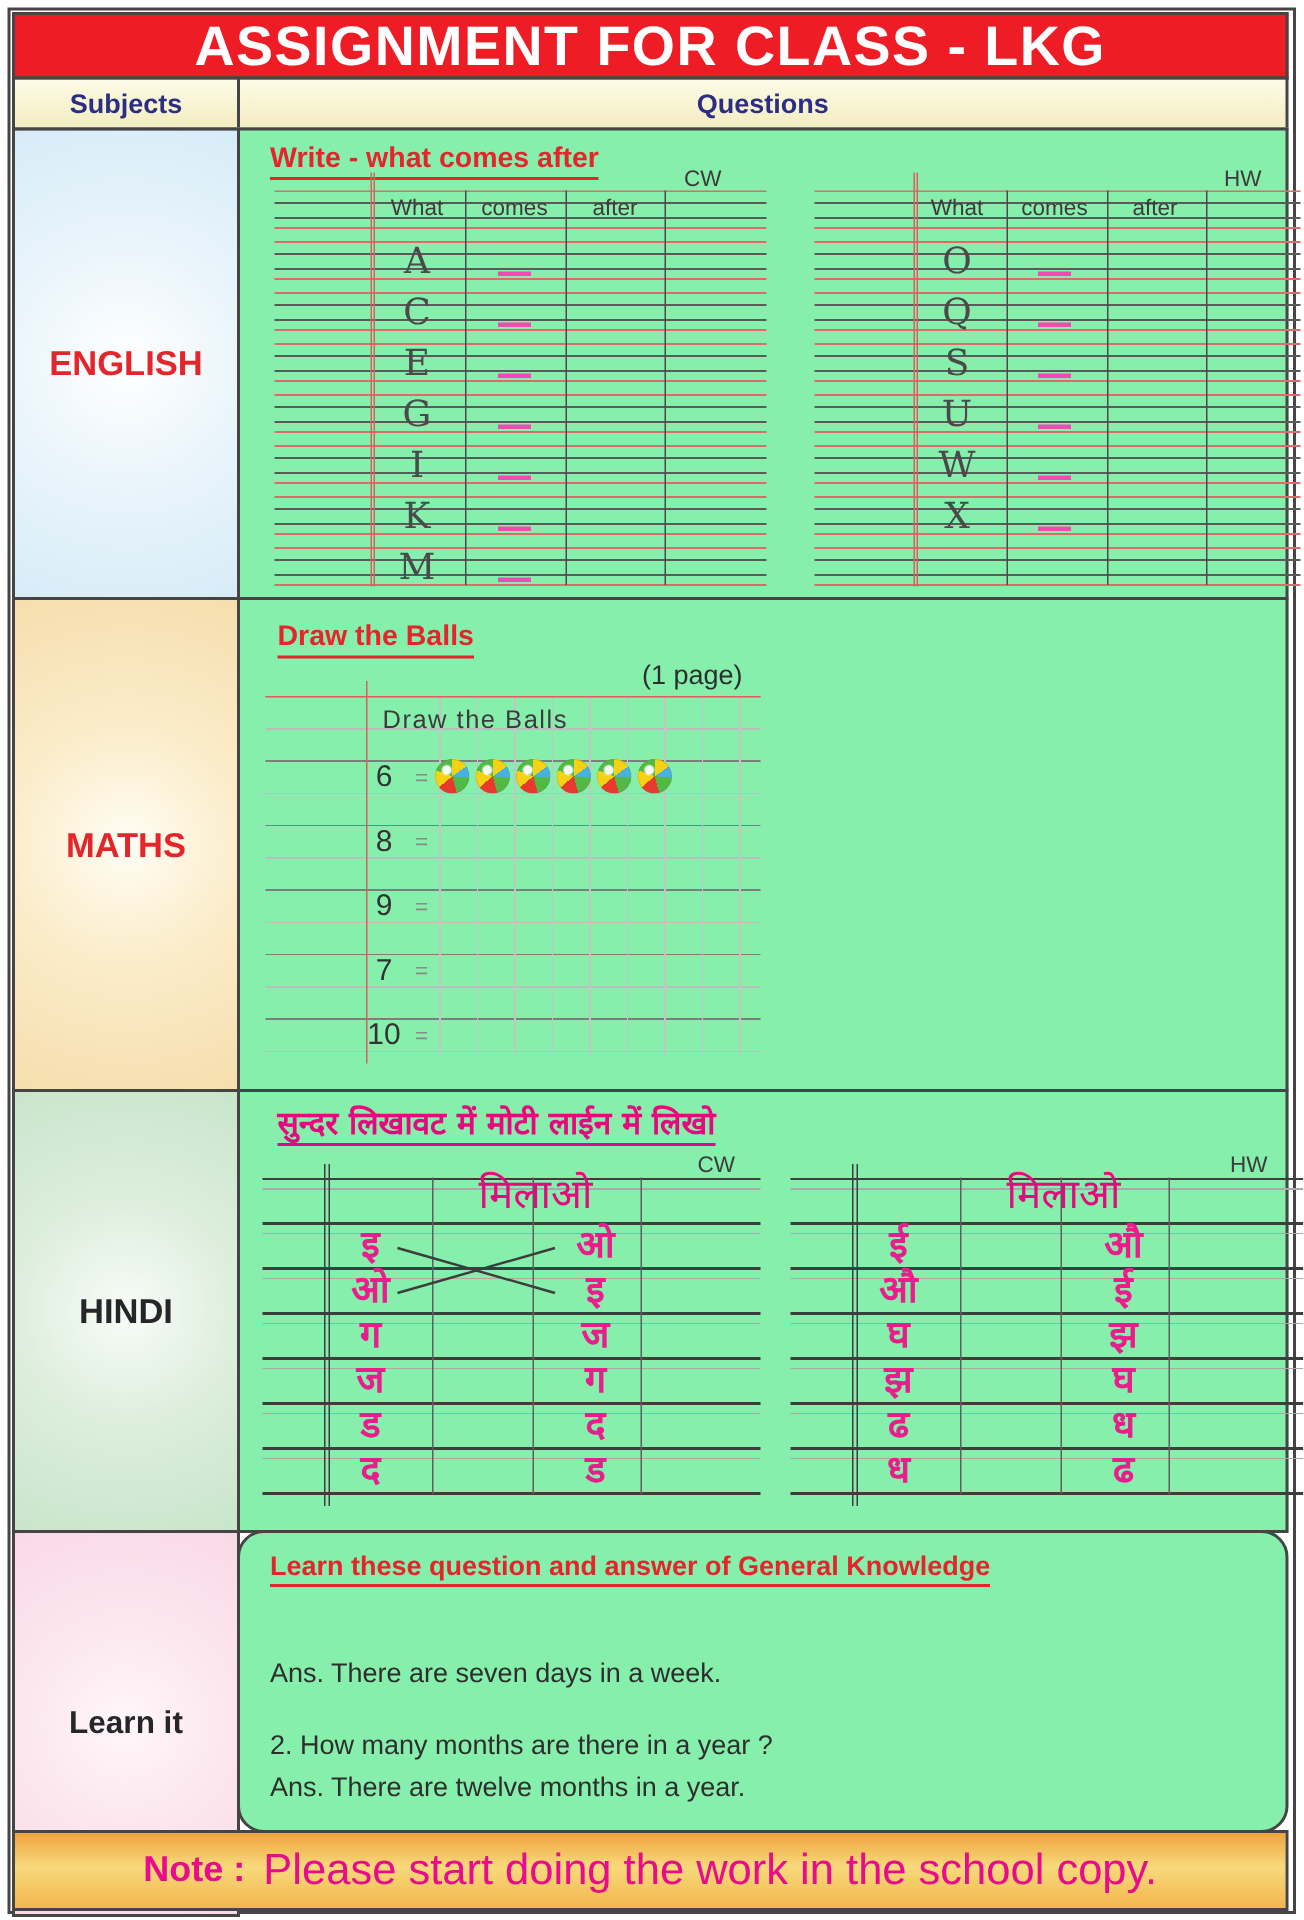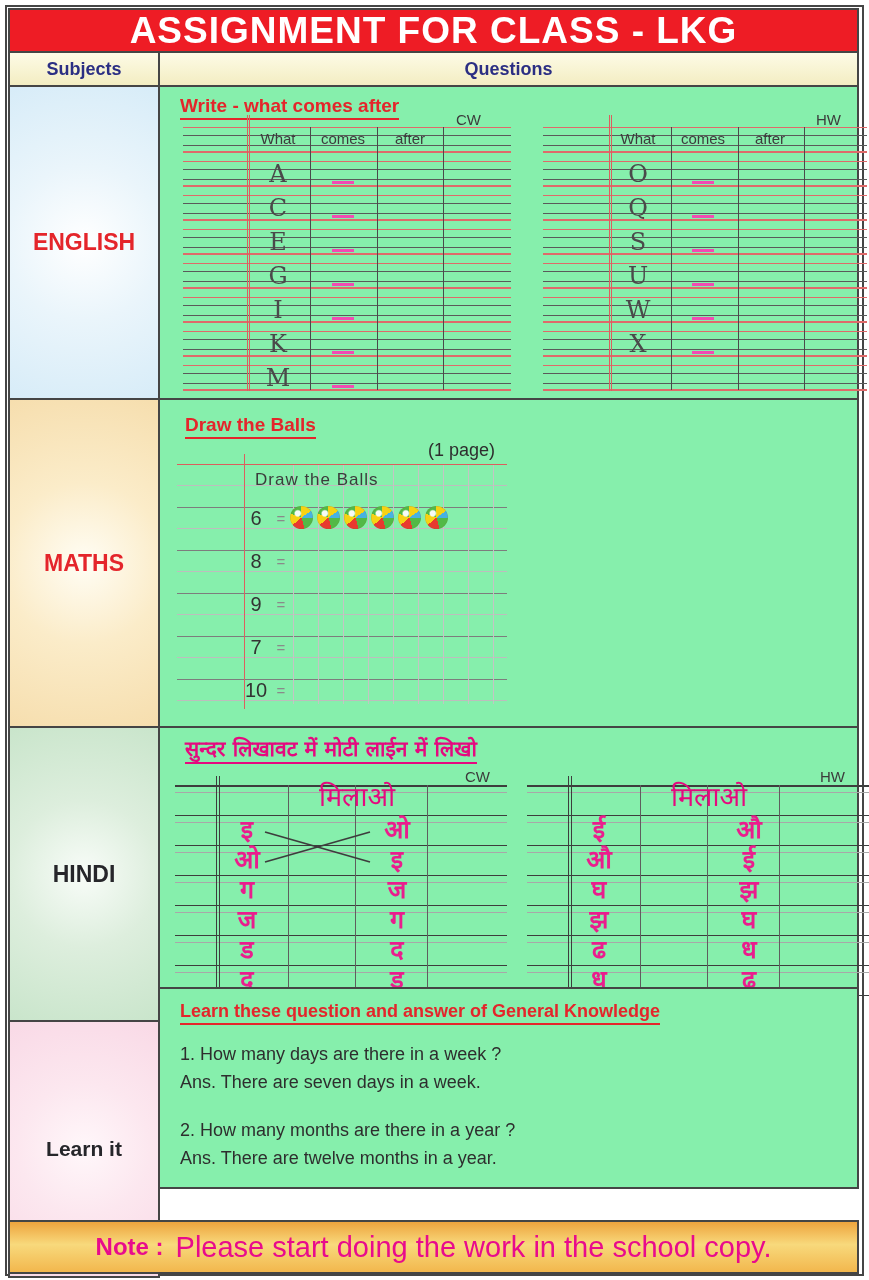--- a/index.html
+++ b/index.html
@@ -28,21 +28,21 @@
   .side-hindi{left:8px;top:726px;width:152px;height:296px;color:#26262a;
      background:radial-gradient(circle at 50% 50%,#f8fcf8 0%,#ddeedd 45%,#c9e5cb 100%);}
   .side-learn{left:8px;top:1020px;width:152px;height:258px;color:#26262a;font-size:21px;
      background:radial-gradient(circle at 50% 50%,#fff7fa 0%,#fce7ef 45%,#f9d9e6 100%);}
 
   
   .qcell{background:#86efac;}
   .q-english{left:158px;top:85px;width:701px;height:315px;}
   .q-maths{left:158px;top:398px;width:701px;height:330px;}
   .q-hindi{left:158px;top:726px;width:701px;height:296px;}
-  .q-learn{left:158px;top:987px;width:701px;height:202px;}
+  .q-learn{left:158px;top:1020px;width:701px;height:202px;border-radius:18px;}
 
   .sec-title{position:absolute;font-weight:bold;font-size:19px;color:#e4252b;
              border-bottom:2px solid #e4252b;padding-bottom:1px;white-space:nowrap;}
   .cwhw{position:absolute;font-size:15px;color:#3c3c3c;}
 
   
   .eng-table{position:absolute;
     background-image:repeating-linear-gradient(180deg,
       #df6a6a 0px,#df6a6a 1.2px,
       transparent 1.2px,transparent 8px,
@@ -258,21 +258,20 @@
         <div class="hin-letter" style="left: 222px; top: 180px;">ढ</div>
       </div>
     <svg style="position:absolute;left:100px;top:95px;" width="115" height="48">
       <line x1="5" y1="9" x2="110" y2="39" stroke="#3d3d3d" stroke-width="1.6"></line>
       <line x1="5" y1="39" x2="110" y2="9" stroke="#3d3d3d" stroke-width="1.6"></line>
     </svg>
   </div>
 
   <div class="cell qcell q-learn">
     <div class="learn-title">Learn these question and answer of General Knowledge</div>
-    <div class="qa-line" style="top:55px;">1.  How many days are there in a week ?</div>
     <div class="qa-line" style="top:83px;">Ans.  There are seven days in a week.</div>
     <div class="qa-line" style="top:131px;">2.  How many months are there in a year ?</div>
     <div class="qa-line" style="top:159px;">Ans.  There are twelve months in a year.</div>
   </div>
 
   <div class="cell note-bar">
     <span class="prefix">Note :</span>
     <span class="text">Please start doing the work in the school copy.</span>
   </div>
 </div>

